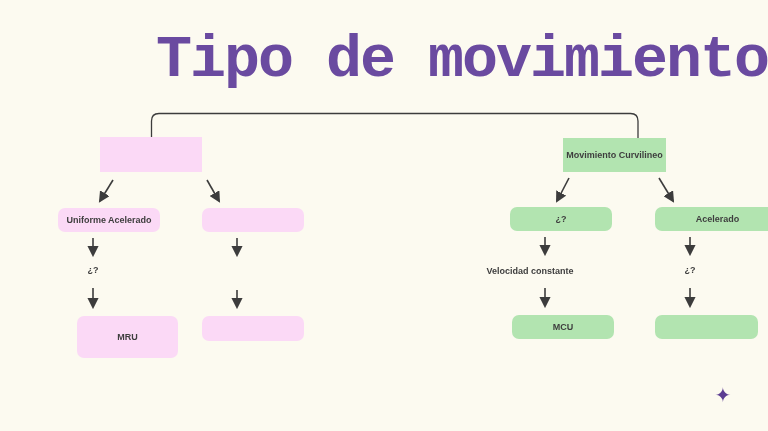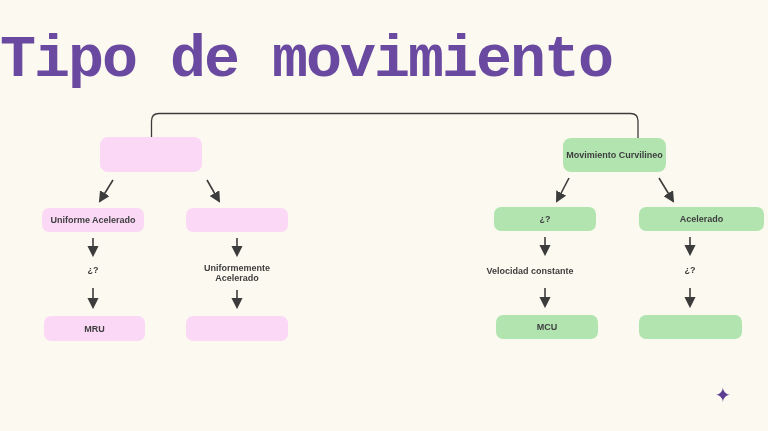--- a/index.html
+++ b/index.html
@@ -6,40 +6,40 @@
   .canvas{
     position:relative;
     width:768px;height:431px;
     background:#fcfaf0;
     overflow:hidden;
     font-family:"Liberation Sans", sans-serif;
   }
   .title{
     position:absolute;
     left:0; top:28px; width:768px;
-    text-align:left;
+    text-align:right;
     font-family:"Liberation Mono", monospace;
     font-weight:bold;
     font-size:60px;
     line-height:64px;
     letter-spacing:-2px;
     color:#6a4aa0;
     white-space:nowrap;
   }
   svg.connectors{position:absolute;left:0;top:0;width:768px;height:431px;}
   .node{
     position:absolute;
     display:flex;align-items:center;justify-content:center;
     font-weight:bold;font-size:9px;color:#3e3e3e;
     text-align:center;
   }
   .pink{background:#fbd9f6;}
   .green{background:#b2e4b0;}
-  .r8{border-radius:8px;}
-  .r7{border-radius:7px;}
+  .r8{border-radius:0;}
+  .r7{border-radius:7px;margin-left:16px;}
   .cond{
     position:absolute;
     font-weight:bold;font-size:9px;line-height:10px;color:#3e3e3e;
     text-align:center;
   }
   .sparkle{
     position:absolute;
     left:712px; top:384px;
     width:22px; height:22px;
     font-family:"DejaVu Sans", sans-serif;
@@ -95,25 +95,24 @@
     <span></span>
   </div>
   <div class="node green r7" style="left:494px;top:207px;width:102px;height:24px;">
     <span>¿?</span>
   </div>
   <div class="node green r7" style="left:639px;top:207px;width:125px;height:24px;">
     <span>Acelerado</span>
   </div>
 
   <div class="cond" style="left:43px;top:265px;width:100px;">¿?</div>
-  <div class="cond" style="left:187px;top:263px;width:100px;">Uniformemente Acelerado</div>
   <div class="cond" style="left:480px;top:266px;width:100px;">Velocidad constante</div>
   <div class="cond" style="left:640px;top:265px;width:100px;">¿?</div>
 
-  <div class="node pink r7" style="left:44px;top:316px;width:101px;height:25px;justify-content:center;">
+  <div class="node pink r7" style="left:61px;top:316px;width:101px;height:42px;justify-content:center;">
     <span>MRU</span>
   </div>
   <div class="node pink r7" style="left:186px;top:316px;width:102px;height:25px;">
     <span></span>
   </div>
   <div class="node green r7" style="left:496px;top:315px;width:102px;height:24px;">
     <span>MCU</span>
   </div>
   <div class="node green r7" style="left:639px;top:315px;width:103px;height:24px;">
     <span></span>

